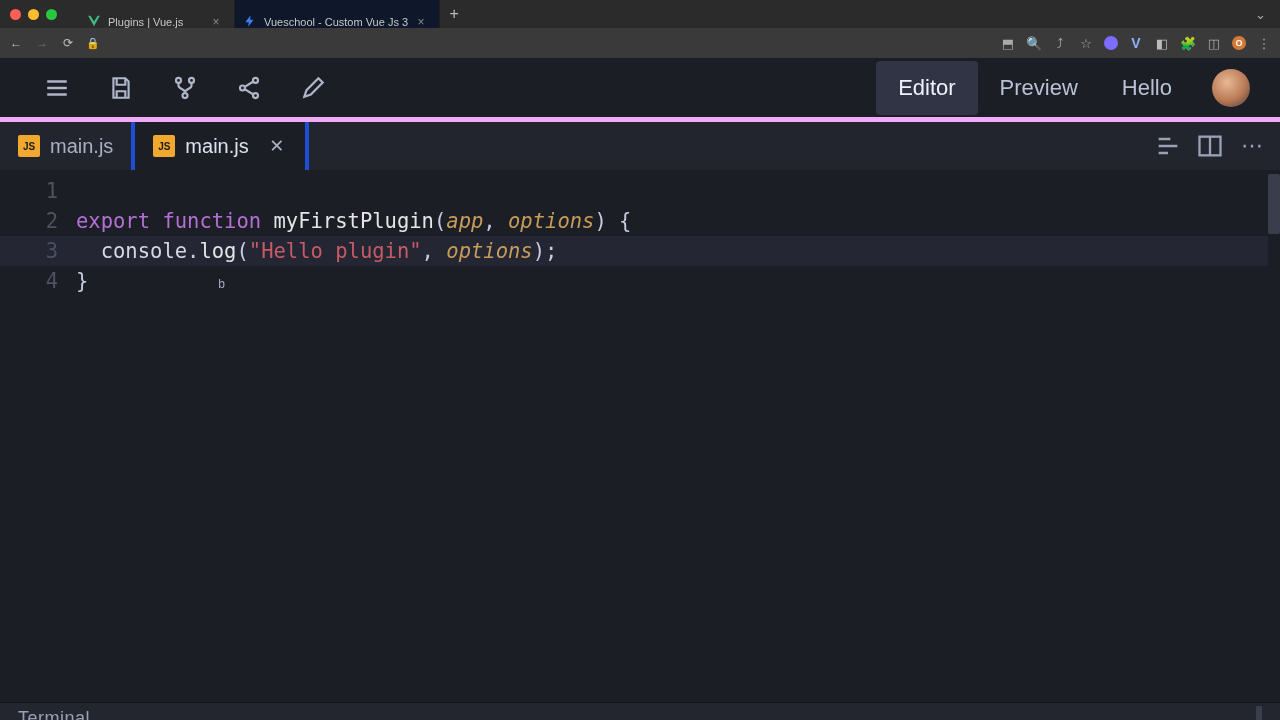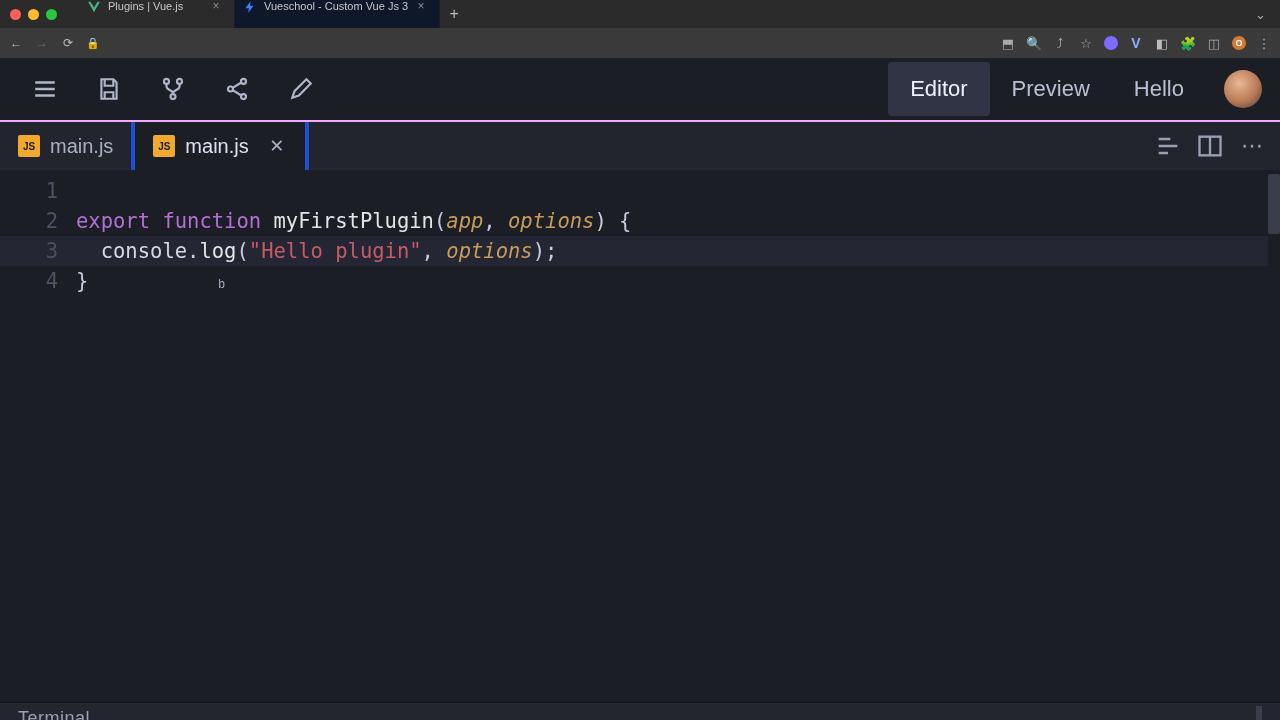--- a/index.html
+++ b/index.html
@@ -23,21 +23,21 @@
   .traffic-lights { display: flex; gap: 7px; margin-right: 18px; }
   .tl {
     width: 11px; height: 11px; border-radius: 50%;
   }
   .tl-red   { background: #ff5f57; }
   .tl-yellow{ background: #febc2e; }
   .tl-green { background: #28c840; }
 
   .browser-tabs { display: flex; height: 100%; }
   .browser-tab {
-    display: flex; align-items: flex-start;
+    display: flex; align-items: flex-end;
     gap: 7px;
     padding: 0 12px;
     font-size: 11px;
     color: #c8c8c8;
     border-right: 1px solid #1d1d1d;
     min-width: 160px;
     position: relative;
   }
   .browser-tab.active { background: #0f172a; padding-left: 8px; }
   .favicon {
@@ -85,22 +85,22 @@
   .ext-v { background: #7c6cff; }
   .ext-v2 { color:#8eaeff; font-size:14px; font-weight:bold;}
   .ext-g { color:#bbb;}
   .ext-o { background: #d47a34; color:#fff; font-weight:bold; font-size:9px; }
 
   
   .app-toolbar {
     height: 64px;
     background: #1c1e26;
     display: flex; align-items: center;
-    padding: 0 18px;
-    border-bottom: 2px solid #f0abfc;
+    padding: 0 30px;
+    border-bottom: 5px solid #f0abfc;
   }
   .tool-btn {
     width: 54px; height: 50px;
     display: flex; align-items: center; justify-content: center;
     margin-right: 10px;
     color: #b0b6c9;
   }
   .tool-btn svg, .tool-btn .i { width: 26px; height: 26px; }
 
   .view-switch {

